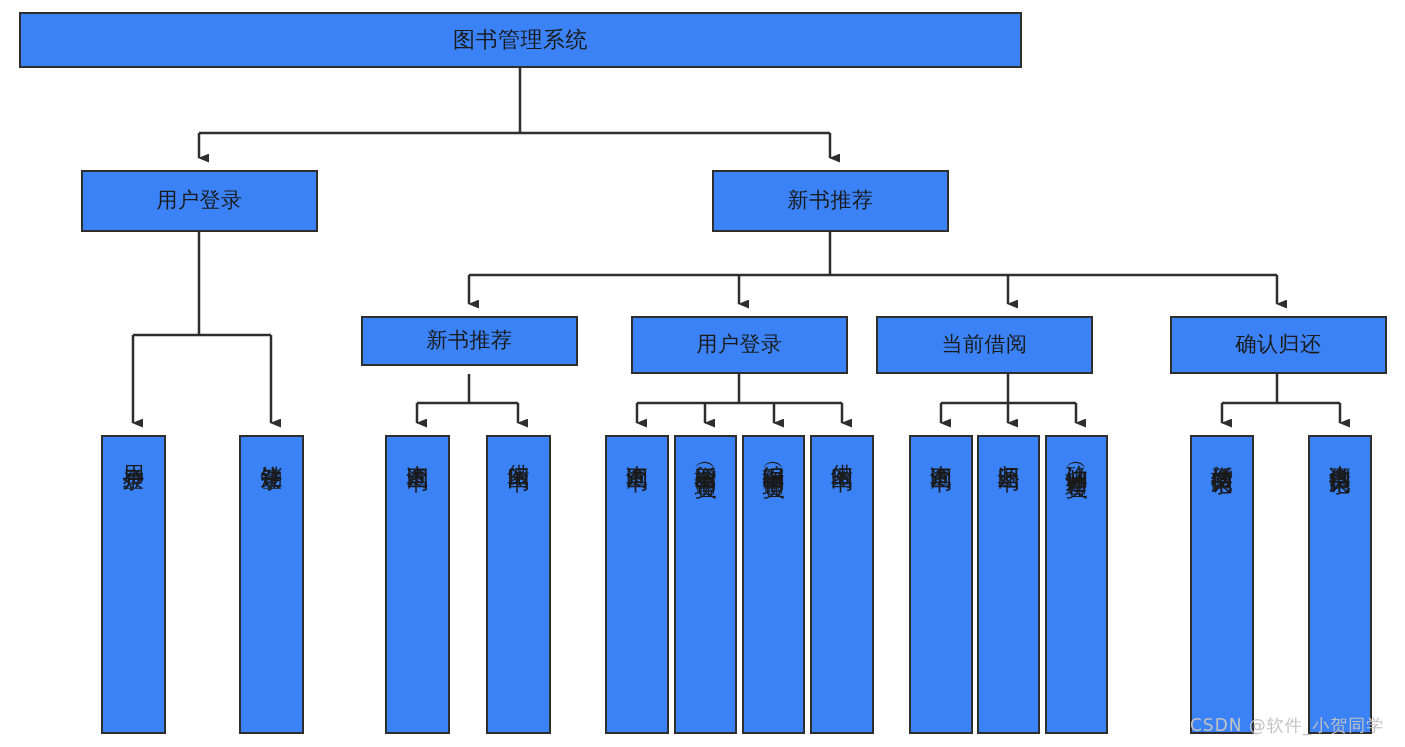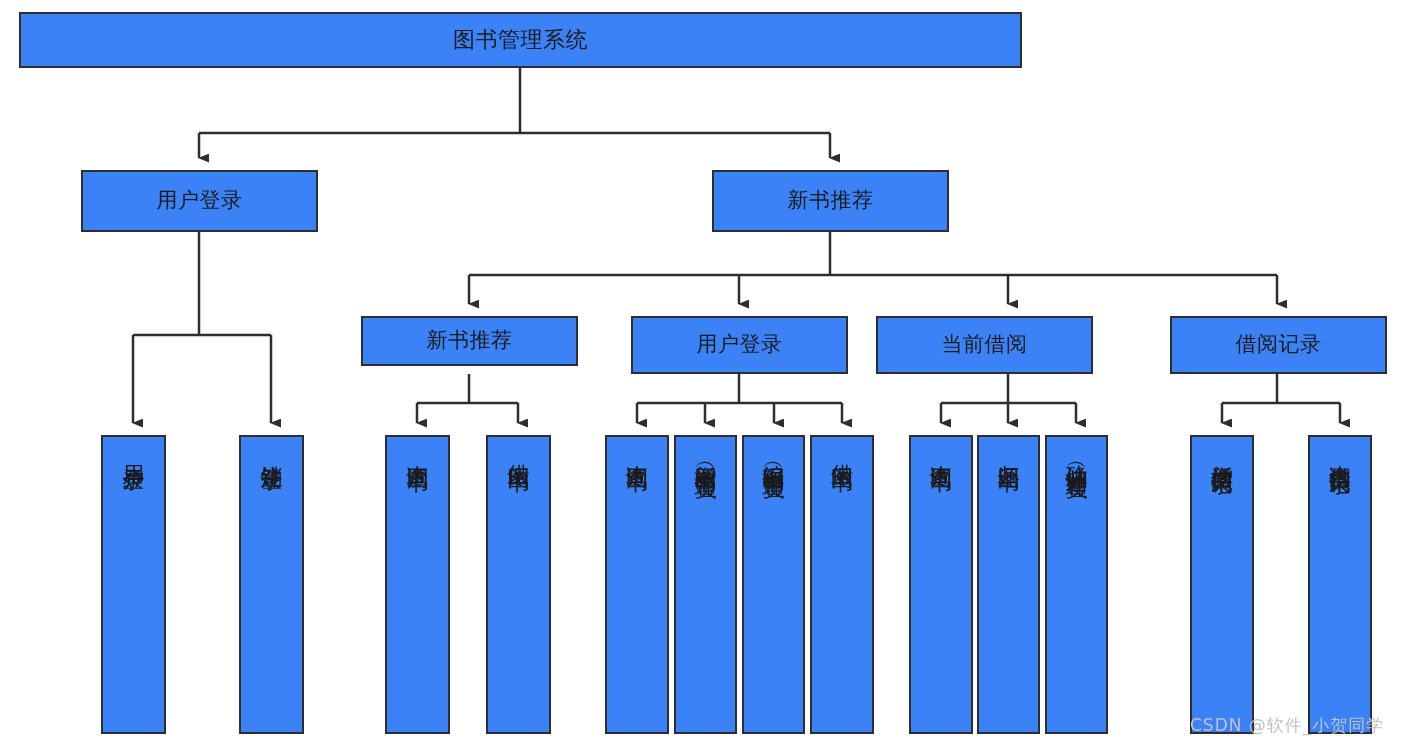--- a/index.html
+++ b/index.html
@@ -137,21 +137,21 @@
   <div class="node horiz" style="left:361px; top:316px; width:217px; height:50px;">
     <span class="node-label">新书推荐</span>
   </div>
   <div class="node horiz" style="left:631px; top:316px; width:217px; height:58px;">
     <span class="node-label">用户登录</span>
   </div>
   <div class="node horiz" style="left:876px; top:316px; width:217px; height:58px;">
     <span class="node-label">当前借阅</span>
   </div>
   <div class="node horiz" style="left:1170px; top:316px; width:217px; height:58px;">
-    <span class="node-label">借阅记录</span>
+    <span class="node-label">确认归还</span>
   </div>
 
   <div class="node vert" style="left:101px; top:435px; width:65px; height:299px;">
     <span class="node-label">用户登录</span>
   </div>
   <div class="node vert" style="left:239px; top:435px; width:65px; height:299px;">
     <span class="node-label">注销登录</span>
   </div>
 
   <div class="node vert" style="left:385px; top:435px; width:65px; height:299px;">

